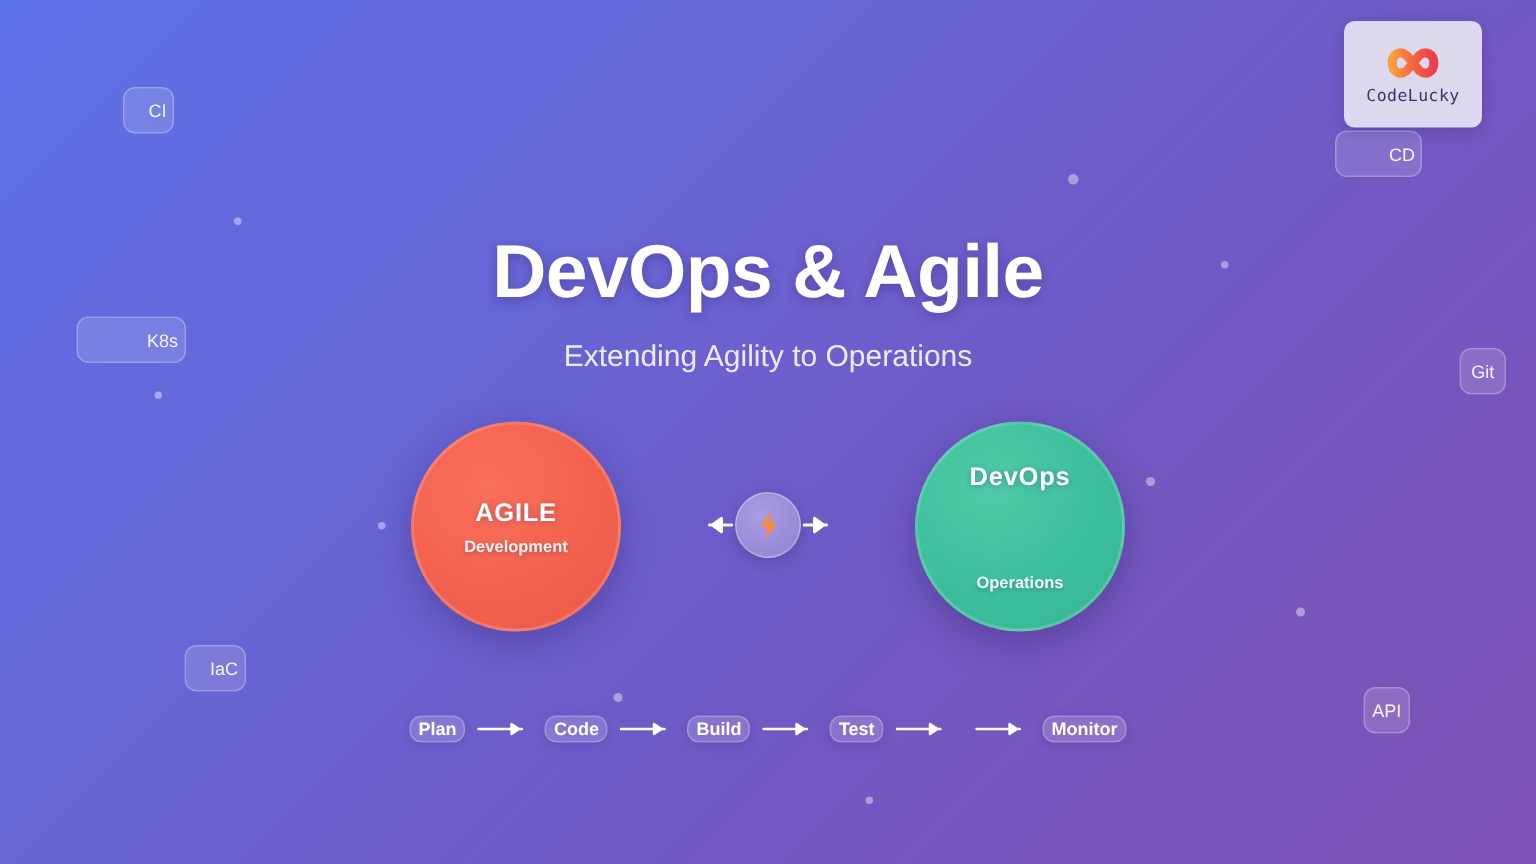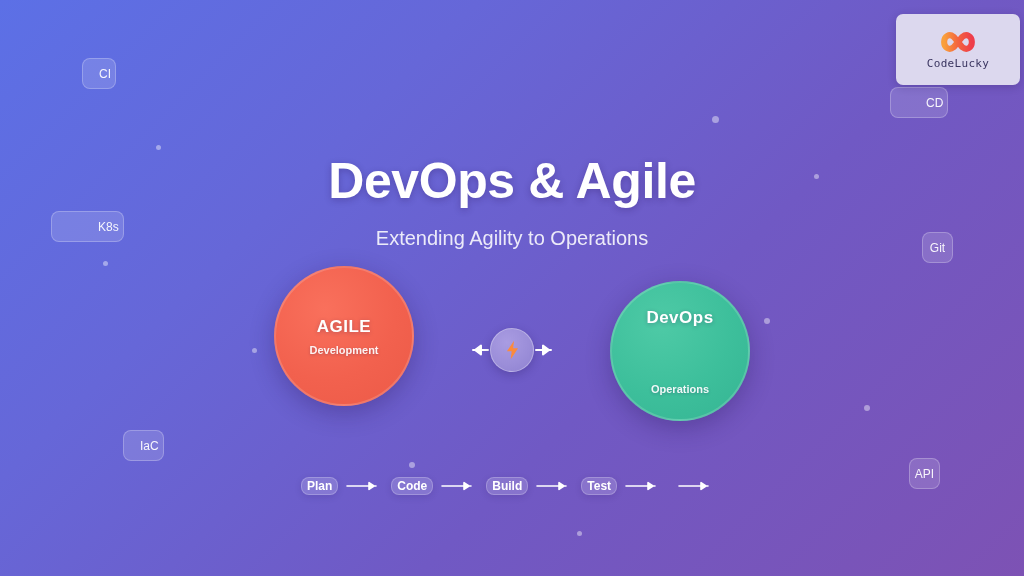--- a/index.html
+++ b/index.html
@@ -14,21 +14,21 @@
   .dot {
     position:absolute;
     border-radius:50%;
     background:rgba(255,255,255,0.42);
   }
 
   
   .logo-card {
     position:absolute;
     left:896px; top:14px;
-    width:124px; height:71px;
+    width:92px; height:71px;
     background:#dcd8ee;
     border-radius:7px;
     display:flex; flex-direction:column;
     align-items:center; justify-content:center;
     box-shadow:0 2px 9px rgba(30,20,70,0.22);
   }
   .logo-mark { width:56px; height:26px; display:block; }
   .logo-text {
     font-family:"DejaVu Sans Mono", monospace;
     font-size:11px;
@@ -72,21 +72,21 @@
   
   .circle {
     position:absolute;
     width:140px; height:140px;
     border-radius:50%;
     display:flex; flex-direction:column;
     align-items:center; justify-content:center;
     box-shadow:0 7px 24px rgba(35,18,80,0.30);
   }
   .circle.agile {
-    left:274px; top:266px;
+    left:274px; top:281px;
     background:radial-gradient(circle at 36% 30%, #f9705c 0%, #f2614e 55%, #ec5a47 100%);
     border:2px solid rgba(255,255,255,0.16);
   }
   .circle.devops {
     left:610px; top:281px;
     background:radial-gradient(circle at 36% 30%, #4ecaa6 0%, #3dbf9b 55%, #35b493 100%);
     border:2px solid rgba(255,255,255,0.16);
     gap:48px;
   }
   .circle-title {
@@ -154,21 +154,21 @@
     <div class="dot" style="left: 764px; top: 318px; width: 6px; height: 6px;"></div>
     <div class="dot" style="left: 864px; top: 405px; width: 6px; height: 6px;"></div>
     <div class="dot" style="left: 409px; top: 462px; width: 6px; height: 6px;"></div>
     <div class="dot" style="left: 577px; top: 531px; width: 5px; height: 5px;"></div>
   </div>
 
 <div id="tags-layer">
     <div class="tag" style="left: 82px; top: 58px; padding-left: 16px;">CI</div>
     <div class="tag" style="left: 890px; top: 87px; padding-left: 35px;">CD</div>
     <div class="tag" style="left: 51px; top: 211px; padding-left: 46px;">K8s</div>
-    <div class="tag" style="left: 922px; top: 232px;">Git</div>
+    <div class="tag" style="left: 973px; top: 232px;">Git</div>
     <div class="tag" style="left: 123px; top: 430px; padding-left: 16px;">IaC</div>
     <div class="tag" style="left: 909px; top: 458px;">API</div>
   </div>
 
 <div class="logo-card">
   <svg class="logo-mark" viewBox="0 0 64 30">
     <defs>
       <linearGradient id="inf-grad" x1="0" y1="0" x2="1" y2="0">
         <stop offset="0%" stop-color="#f9a03c"></stop>
         <stop offset="48%" stop-color="#f4663f"></stop>
@@ -222,13 +222,14 @@
     <svg class="pipe-arrow" viewBox="0 0 37 12">
       <path d="M1,6 L30,6 M28,6 L23,2.6 L23,9.4 Z" fill="#ffffff" stroke="#ffffff" stroke-width="1.6" stroke-linecap="round" stroke-linejoin="round"></path>
     </svg>
     <div class="stage">Test</div>
     <svg class="pipe-arrow" viewBox="0 0 37 12">
       <path d="M1,6 L30,6 M28,6 L23,2.6 L23,9.4 Z" fill="#ffffff" stroke="#ffffff" stroke-width="1.6" stroke-linecap="round" stroke-linejoin="round"></path>
     </svg>
     <svg class="pipe-arrow" viewBox="0 0 37 12">
       <path d="M1,6 L30,6 M28,6 L23,2.6 L23,9.4 Z" fill="#ffffff" stroke="#ffffff" stroke-width="1.6" stroke-linecap="round" stroke-linejoin="round"></path>
     </svg>
+    <div class="stage">Monitor</div>
   </div>
 
 </body></html>

